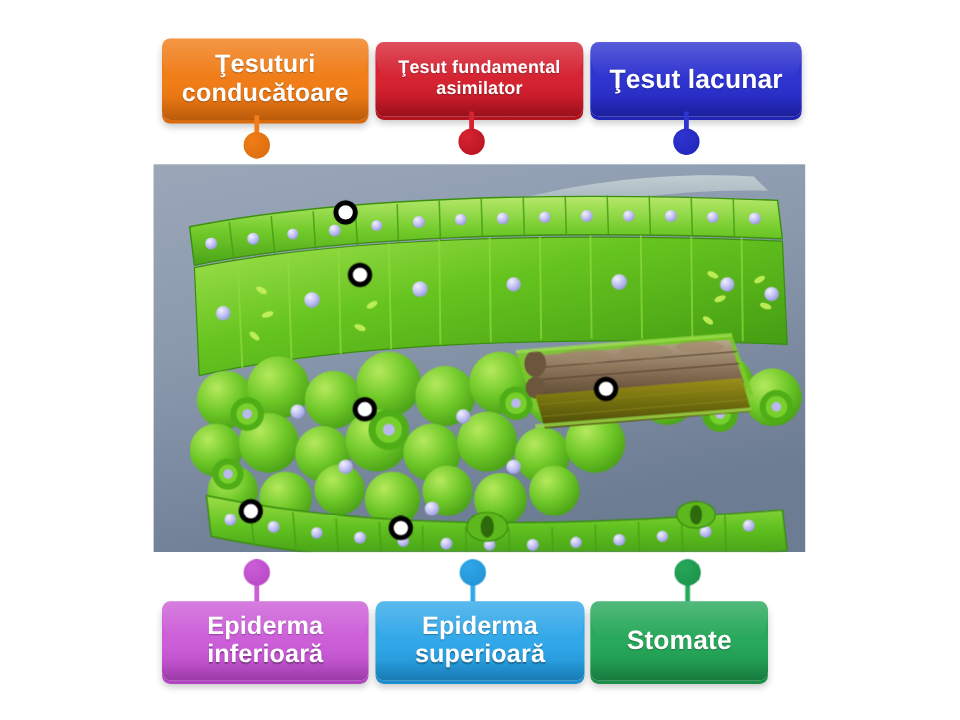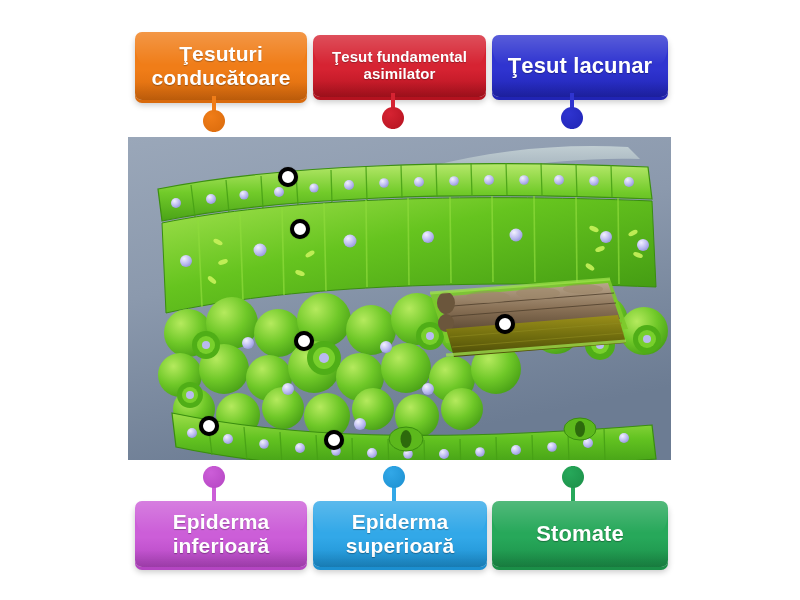--- a/index.html
+++ b/index.html
@@ -409,15 +409,15 @@
   <div class="ball" style="background: radial-gradient(circle at 35% 30%, rgb(50, 168, 232), rgb(28, 143, 208));"></div>
 </div>
 <div class="chip" id="chip-epiderma-superioara" style="left: 313px; top: 501px; width: 174px; height: 66px; font-size: 21px; background: linear-gradient(rgb(50, 168, 232) 0%, rgb(50, 168, 232) 55%, rgb(28, 143, 208) 100%); box-shadow: rgb(28, 143, 208) 0px 3px 0px, rgba(0, 0, 0, 0.22) 0px 5px 6px;">
   <span class="chip-text">Epiderma superioară</span>
 </div>
 
 <div class="connector up" id="conn-stomate" style="left: 562px; top: 466px; height: 37px;">
   <div class="stem" style="background: rgb(39, 168, 90);"></div>
   <div class="ball" style="background: radial-gradient(circle at 35% 30%, rgb(39, 168, 90), rgb(27, 143, 72));"></div>
 </div>
-<div class="chip" id="chip-stomate" style="left: 492px; top: 501px; width: 176px; height: 66px; font-size: 22px; background: linear-gradient(rgb(39, 168, 90) 0%, rgb(39, 168, 90) 55%, rgb(27, 143, 72) 100%); box-shadow: rgb(27, 143, 72) 0px 3px 0px, rgba(0, 0, 0, 0.22) 0px 5px 6px;">
+<div class="chip" id="chip-stomate" style="left: 492px; top: 501px; width: 148px; height: 66px; font-size: 22px; background: linear-gradient(rgb(39, 168, 90) 0%, rgb(39, 168, 90) 55%, rgb(27, 143, 72) 100%); box-shadow: rgb(27, 143, 72) 0px 3px 0px, rgba(0, 0, 0, 0.22) 0px 5px 6px;">
   <span class="chip-text">Stomate</span>
 </div>
 
 </body></html>

